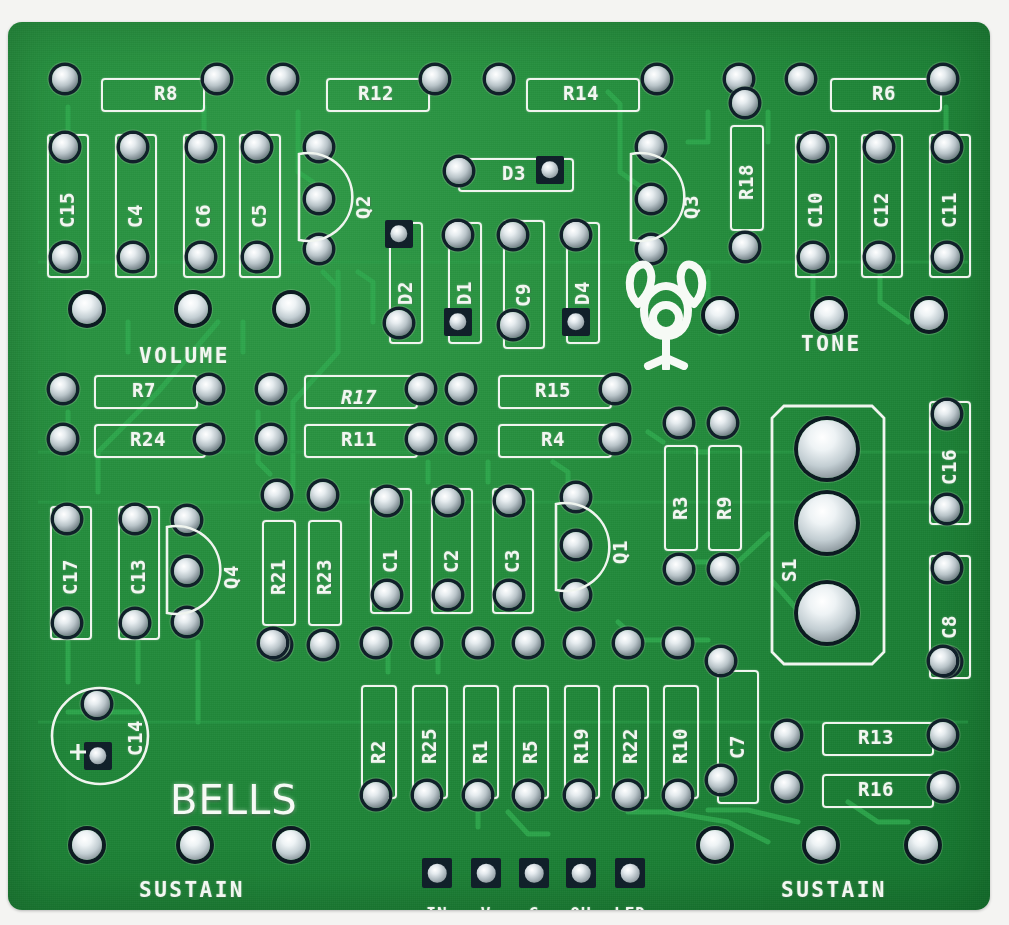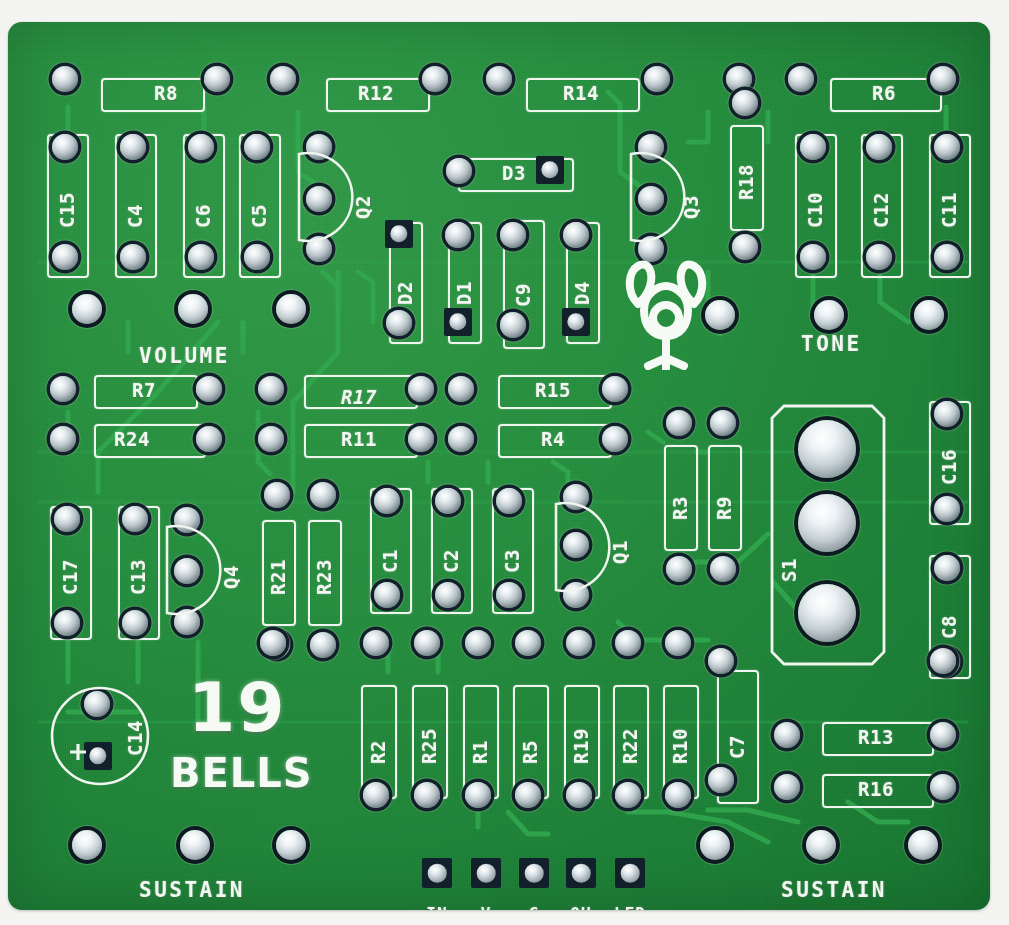--- a/index.html
+++ b/index.html
@@ -69,22 +69,23 @@
   .lbl.pin{font-size:16px;letter-spacing:1px;}
 
   
   #logo19{
     position:absolute;z-index:9;color:#f6faf5;font-family:"DejaVu Sans",sans-serif;
     font-weight:bold;font-size:68px;letter-spacing:2px;line-height:.9;
     text-shadow:0 0 4px rgba(255,255,255,.5), 0 2px 2px rgba(0,0,0,.3);
   }
   #logoBells{
     position:absolute;z-index:9;color:#f6faf5;font-family:"DejaVu Sans",sans-serif;
-    font-weight:bold;font-size:40px;letter-spacing:1px;
+    font-weight:normal;font-size:40px;letter-spacing:1px;
     text-shadow:0 0 4px rgba(255,255,255,.5), 0 2px 2px rgba(0,0,0,.3);
+    margin-top:27px;
   }
   #bunny{position:absolute;z-index:9;}
 </style>
 </head>
 <body>
 
 <div id="stage">
   <div id="board">
 
     <svg class="traces" viewBox="0 0 982 888" preserveAspectRatio="none">
@@ -286,21 +287,21 @@
         <div class="lbl ref" style="left: 573px; top: 60px; transform: translateX(-50%);">R14</div>
         <div class="outline" style="left: 822px; top: 56px; width: 108px; height: 30px;"></div>
         <div class="lbl ref" style="left: 876px; top: 60px; transform: translateX(-50%);">R6</div>
         <div class="outline" style="left: 86px; top: 353px; width: 100px; height: 30px;"></div>
         <div class="lbl ref" style="left: 136px; top: 357px; transform: translateX(-50%);">R7</div>
         <div class="outline" style="left: 296px; top: 353px; width: 110px; height: 30px;"></div>
         <div class="lbl ref" style="left: 351px; top: 364px; transform: translateX(-50%); font-style: italic;">R17</div>
         <div class="outline" style="left: 490px; top: 353px; width: 110px; height: 30px;"></div>
         <div class="lbl ref" style="left: 545px; top: 357px; transform: translateX(-50%);">R15</div>
         <div class="outline" style="left: 86px; top: 402px; width: 108px; height: 30px;"></div>
-        <div class="lbl ref" style="left: 124px; top: 406px; transform: translateX(-50%);">R24</div>
+        <div class="lbl ref" style="left: 140px; top: 406px; transform: translateX(-50%);">R24</div>
         <div class="outline" style="left: 296px; top: 402px; width: 110px; height: 30px;"></div>
         <div class="lbl ref" style="left: 351px; top: 406px; transform: translateX(-50%);">R11</div>
         <div class="outline" style="left: 490px; top: 402px; width: 110px; height: 30px;"></div>
         <div class="lbl ref" style="left: 545px; top: 406px; transform: translateX(-50%);">R4</div>
         <div class="outline" style="left: 814px; top: 700px; width: 108px; height: 30px;"></div>
         <div class="lbl ref" style="left: 868px; top: 704px; transform: translateX(-50%);">R13</div>
         <div class="outline" style="left: 814px; top: 752px; width: 108px; height: 30px;"></div>
         <div class="lbl ref" style="left: 868px; top: 756px; transform: translateX(-50%);">R16</div>
         <div class="outline" style="left: 722px; top: 103px; width: 30px; height: 102px;"></div>
         <div class="lbl ref v" style="left: 727px; top: 178px;">R18</div>
@@ -407,21 +408,20 @@
         <path d="M78 52 C90 40 88 20 78 14 C68 8 62 20 66 34 C69 44 74 48 78 52 Z"></path>
         <path d="M28 58 C28 40 44 34 50 34 C56 34 72 40 72 58 C72 74 64 84 50 84 C36 84 28 74 28 58 Z"></path>
         <circle cx="50" cy="66" r="13"></circle>
         <path d="M50 84 L50 106"></path>
         <path d="M50 106 L32 114"></path>
         <path d="M50 106 L68 114"></path>
         <path d="M50 106 L50 116"></path>
       </g>
     </svg>
 
-    <div id="logo19" style="left:180px;top:655px">19</div>
     <div id="logoBells" style="left:162px;top:728px">BELLS</div>
 
   <div class="pad sq" style="left: 414px; top: 836px; width: 30px; height: 30px;"></div>
       <div class="pad sq" style="left: 463px; top: 836px; width: 30px; height: 30px;"></div>
       <div class="pad sq" style="left: 511px; top: 836px; width: 30px; height: 30px;"></div>
       <div class="pad sq" style="left: 558px; top: 836px; width: 30px; height: 30px;"></div>
       <div class="pad sq" style="left: 607px; top: 836px; width: 30px; height: 30px;"></div>
     </div>
 </div>
 

